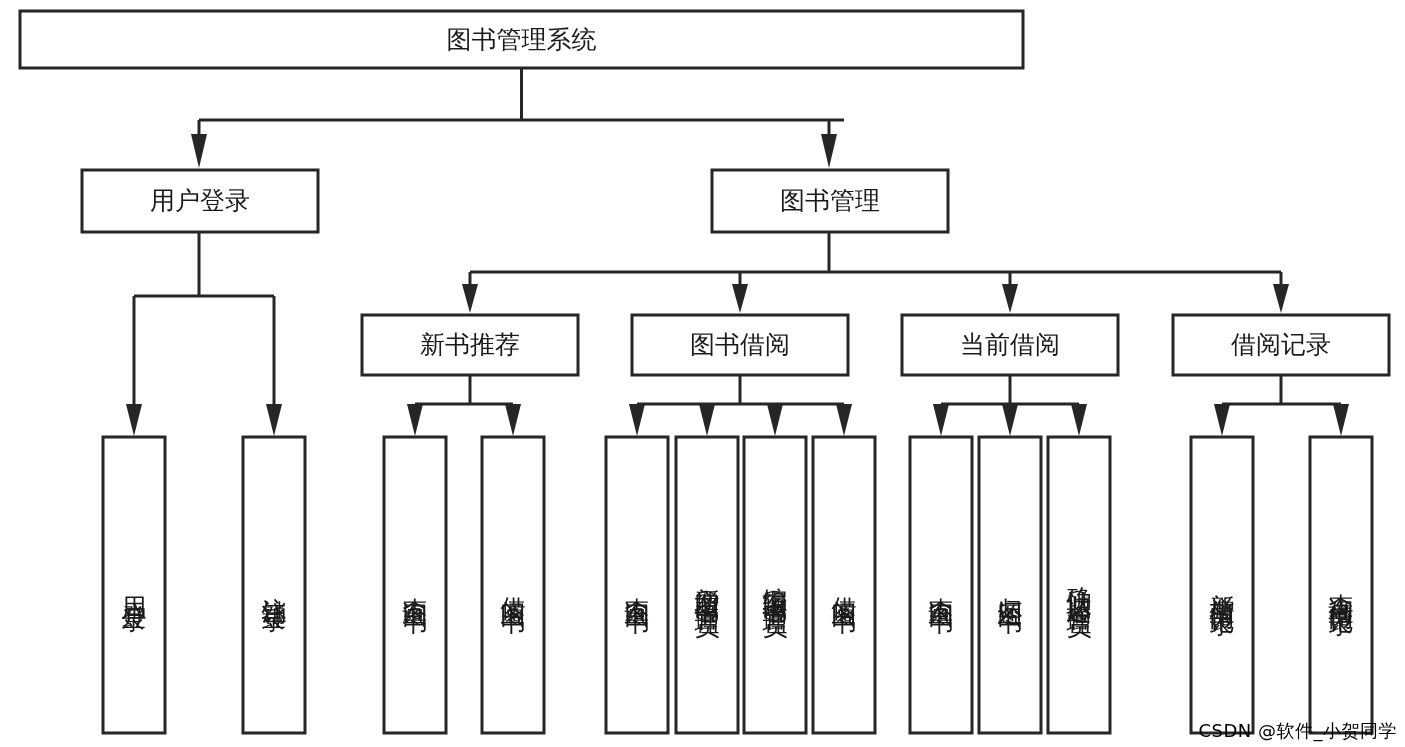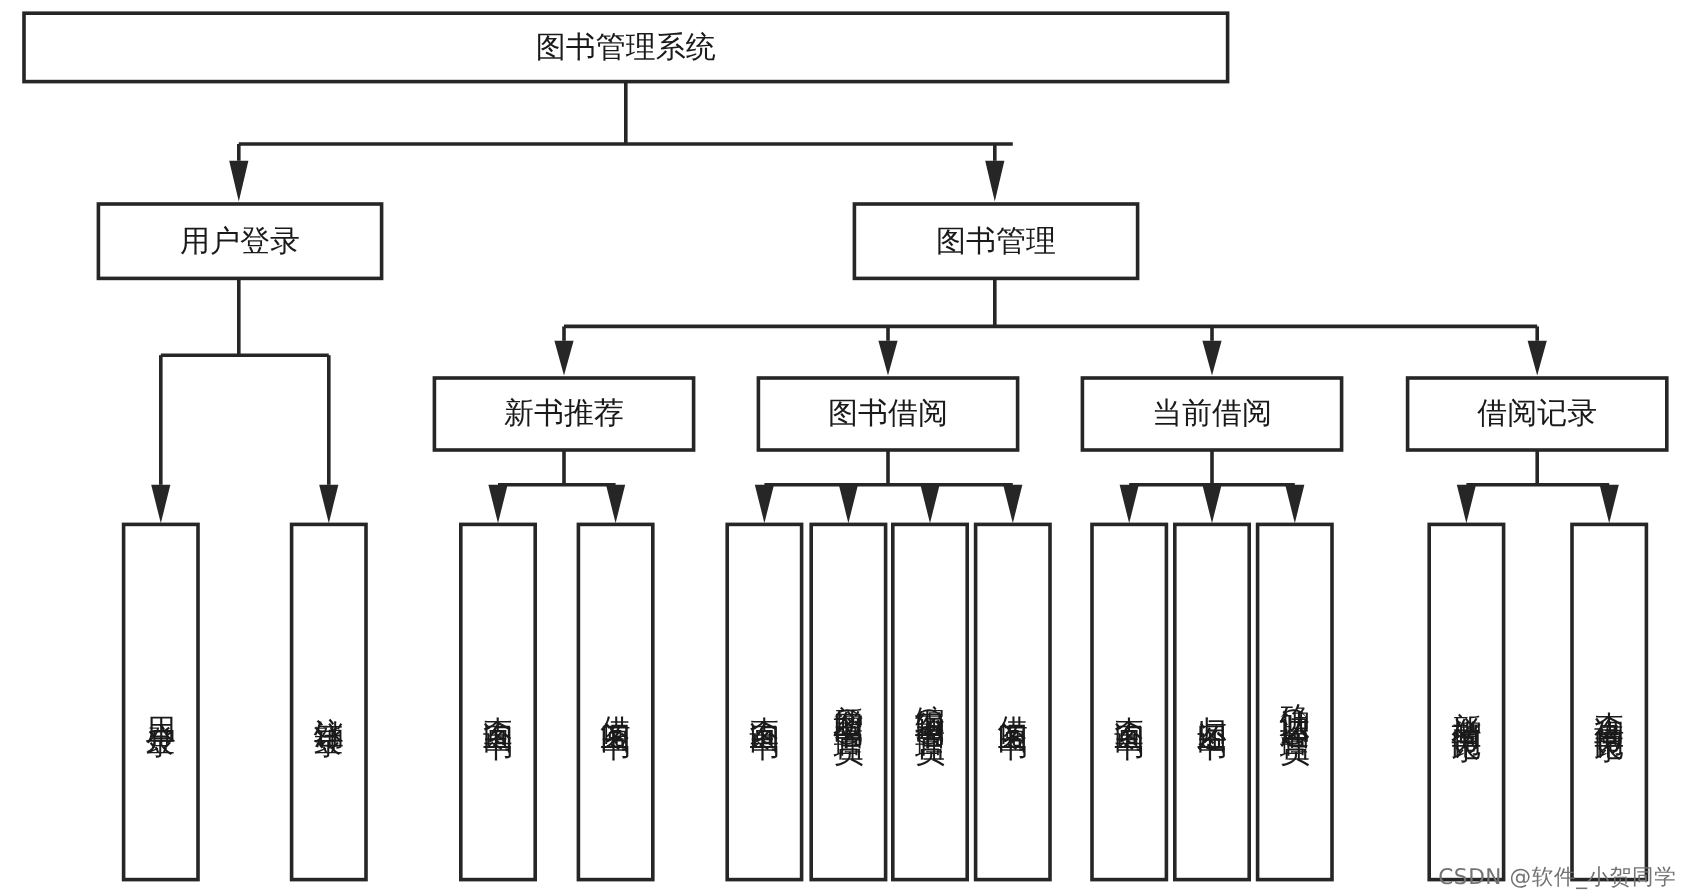--- a/index.html
+++ b/index.html
@@ -66,21 +66,21 @@
     letter-spacing: 4px;
     pointer-events: none;
     text-align: center;
   }
   .watermark {
     position: absolute;
     right: 8px;
     bottom: 4px;
     font-family: "DejaVu Sans", "Liberation Sans", sans-serif;
     font-size: 18px;
-    color: #737373;
+    color: #000000;
     letter-spacing: 0.5px;
     white-space: nowrap;
   }
 </style>
 </head>
 <body>
 
 <div id="diagram-root">
 
   <svg id="flow-svg" viewBox="0 0 1405 747">

